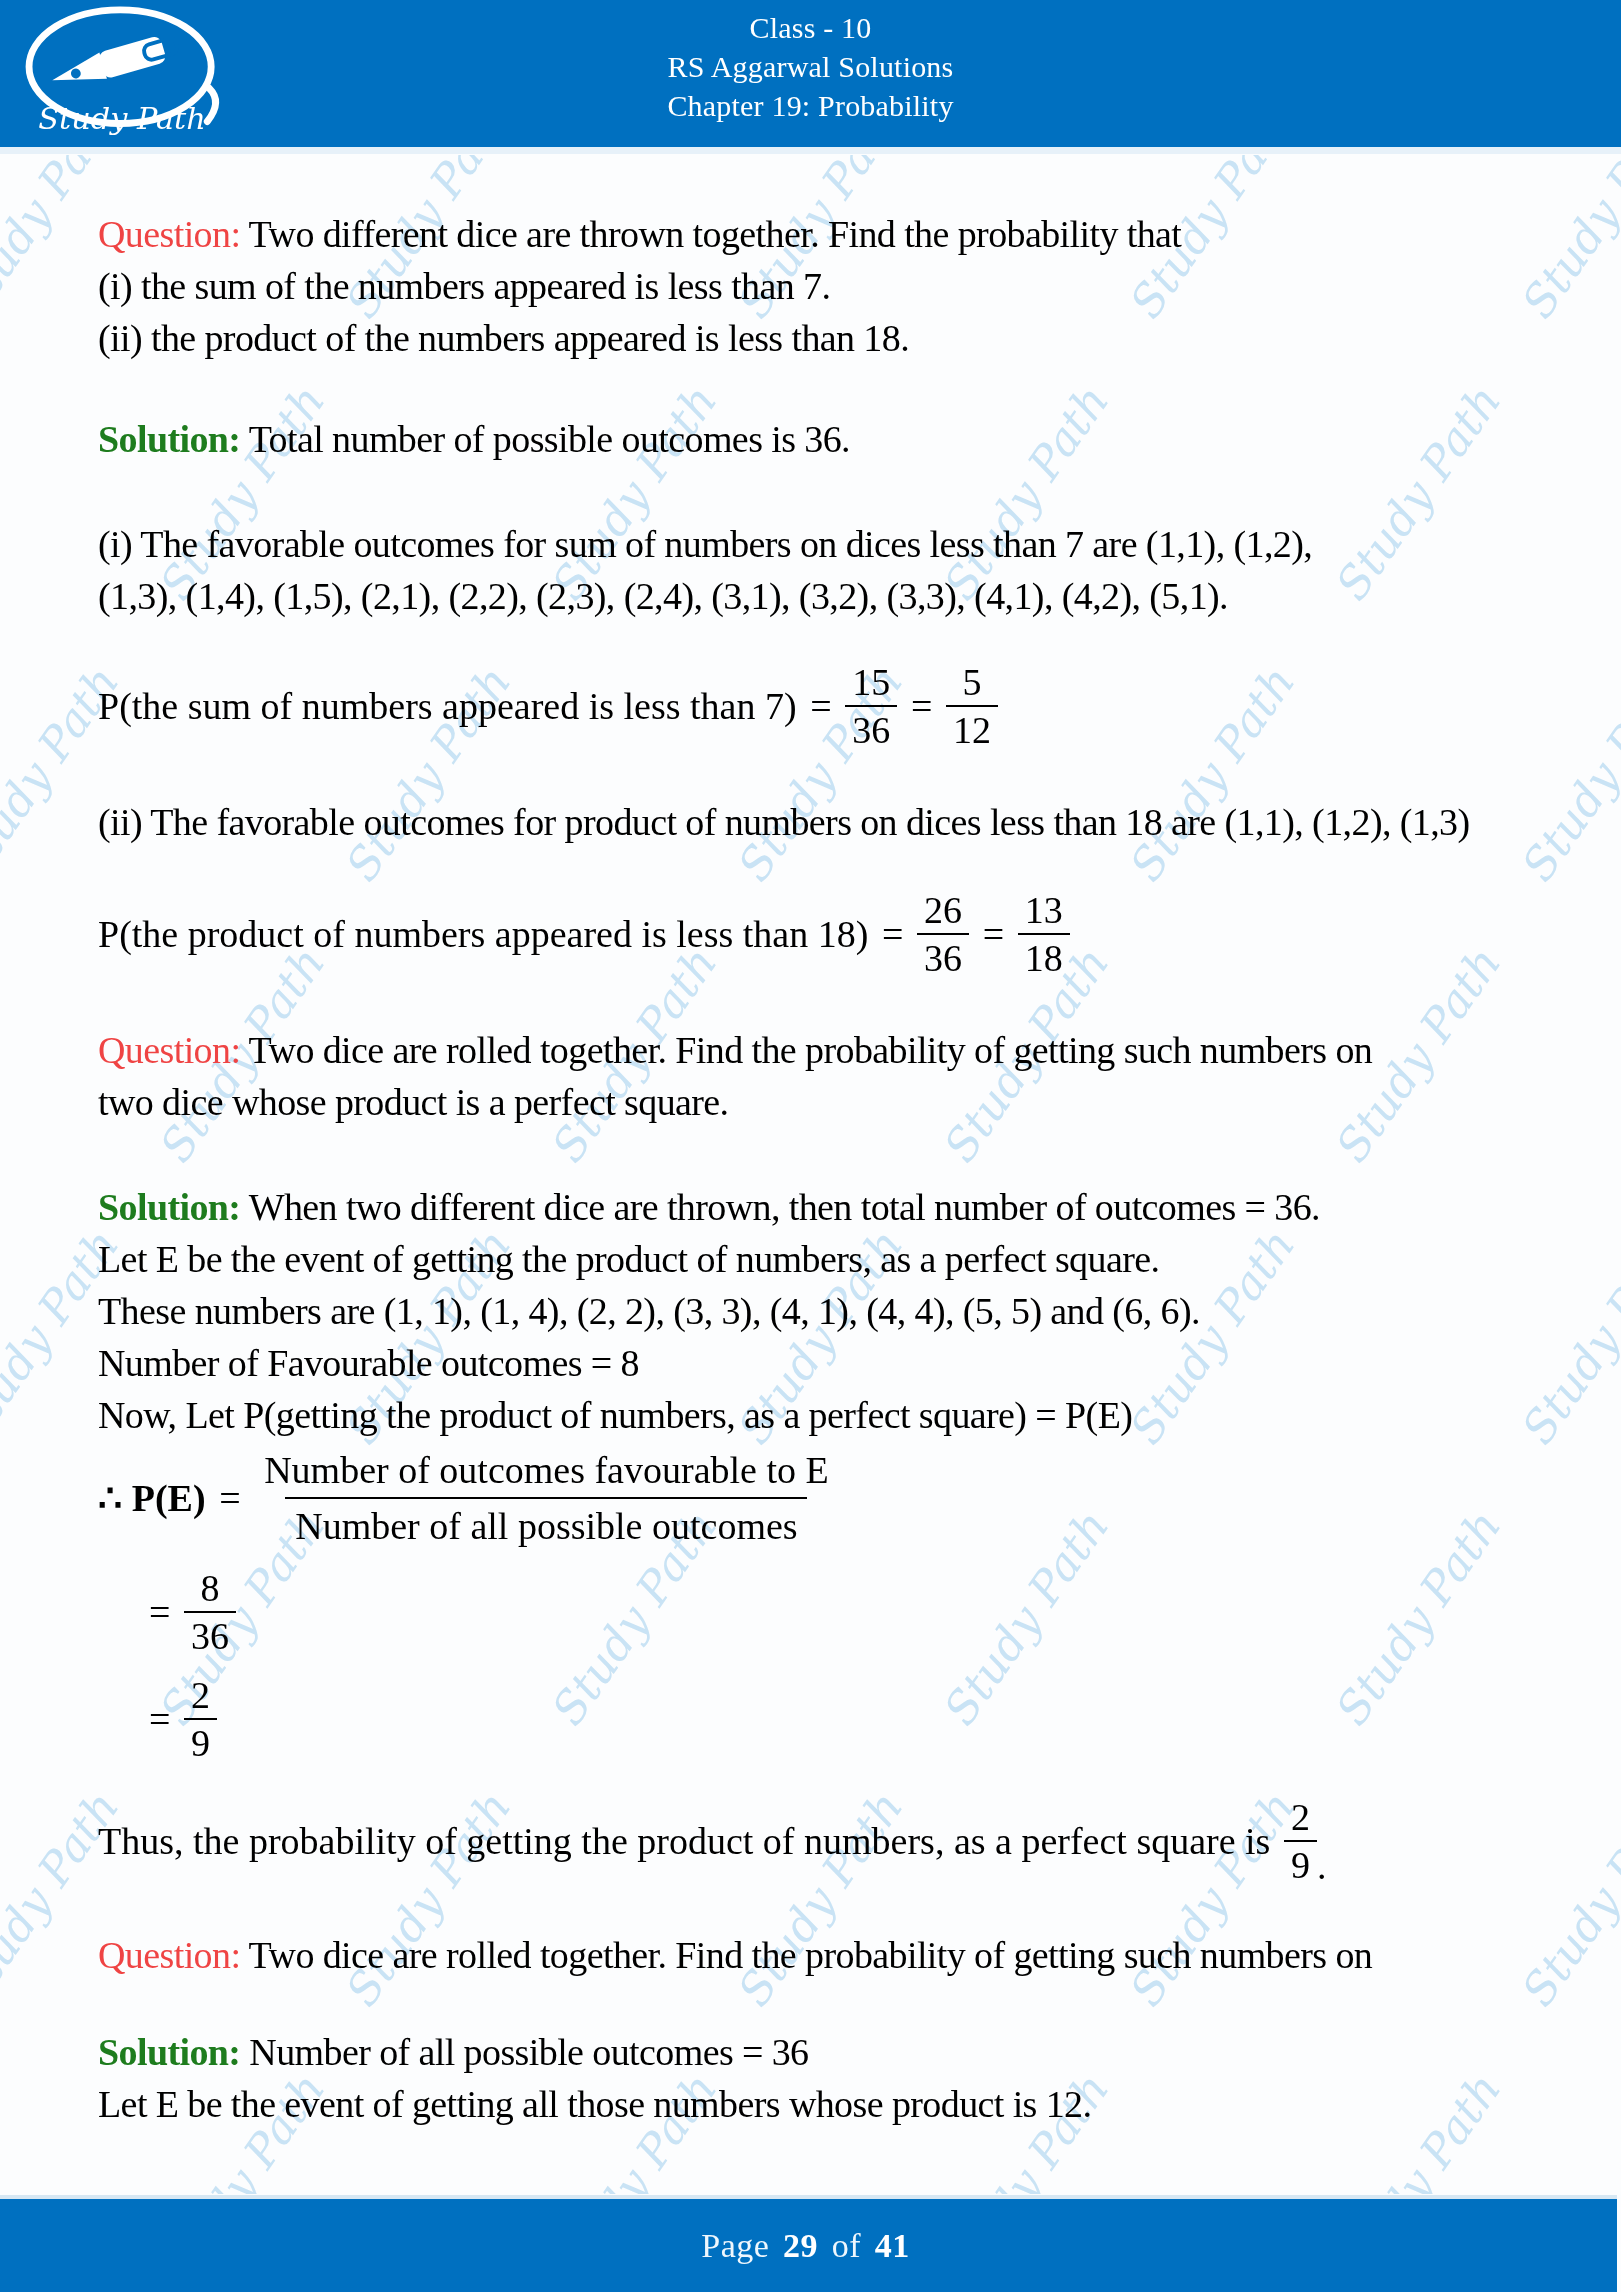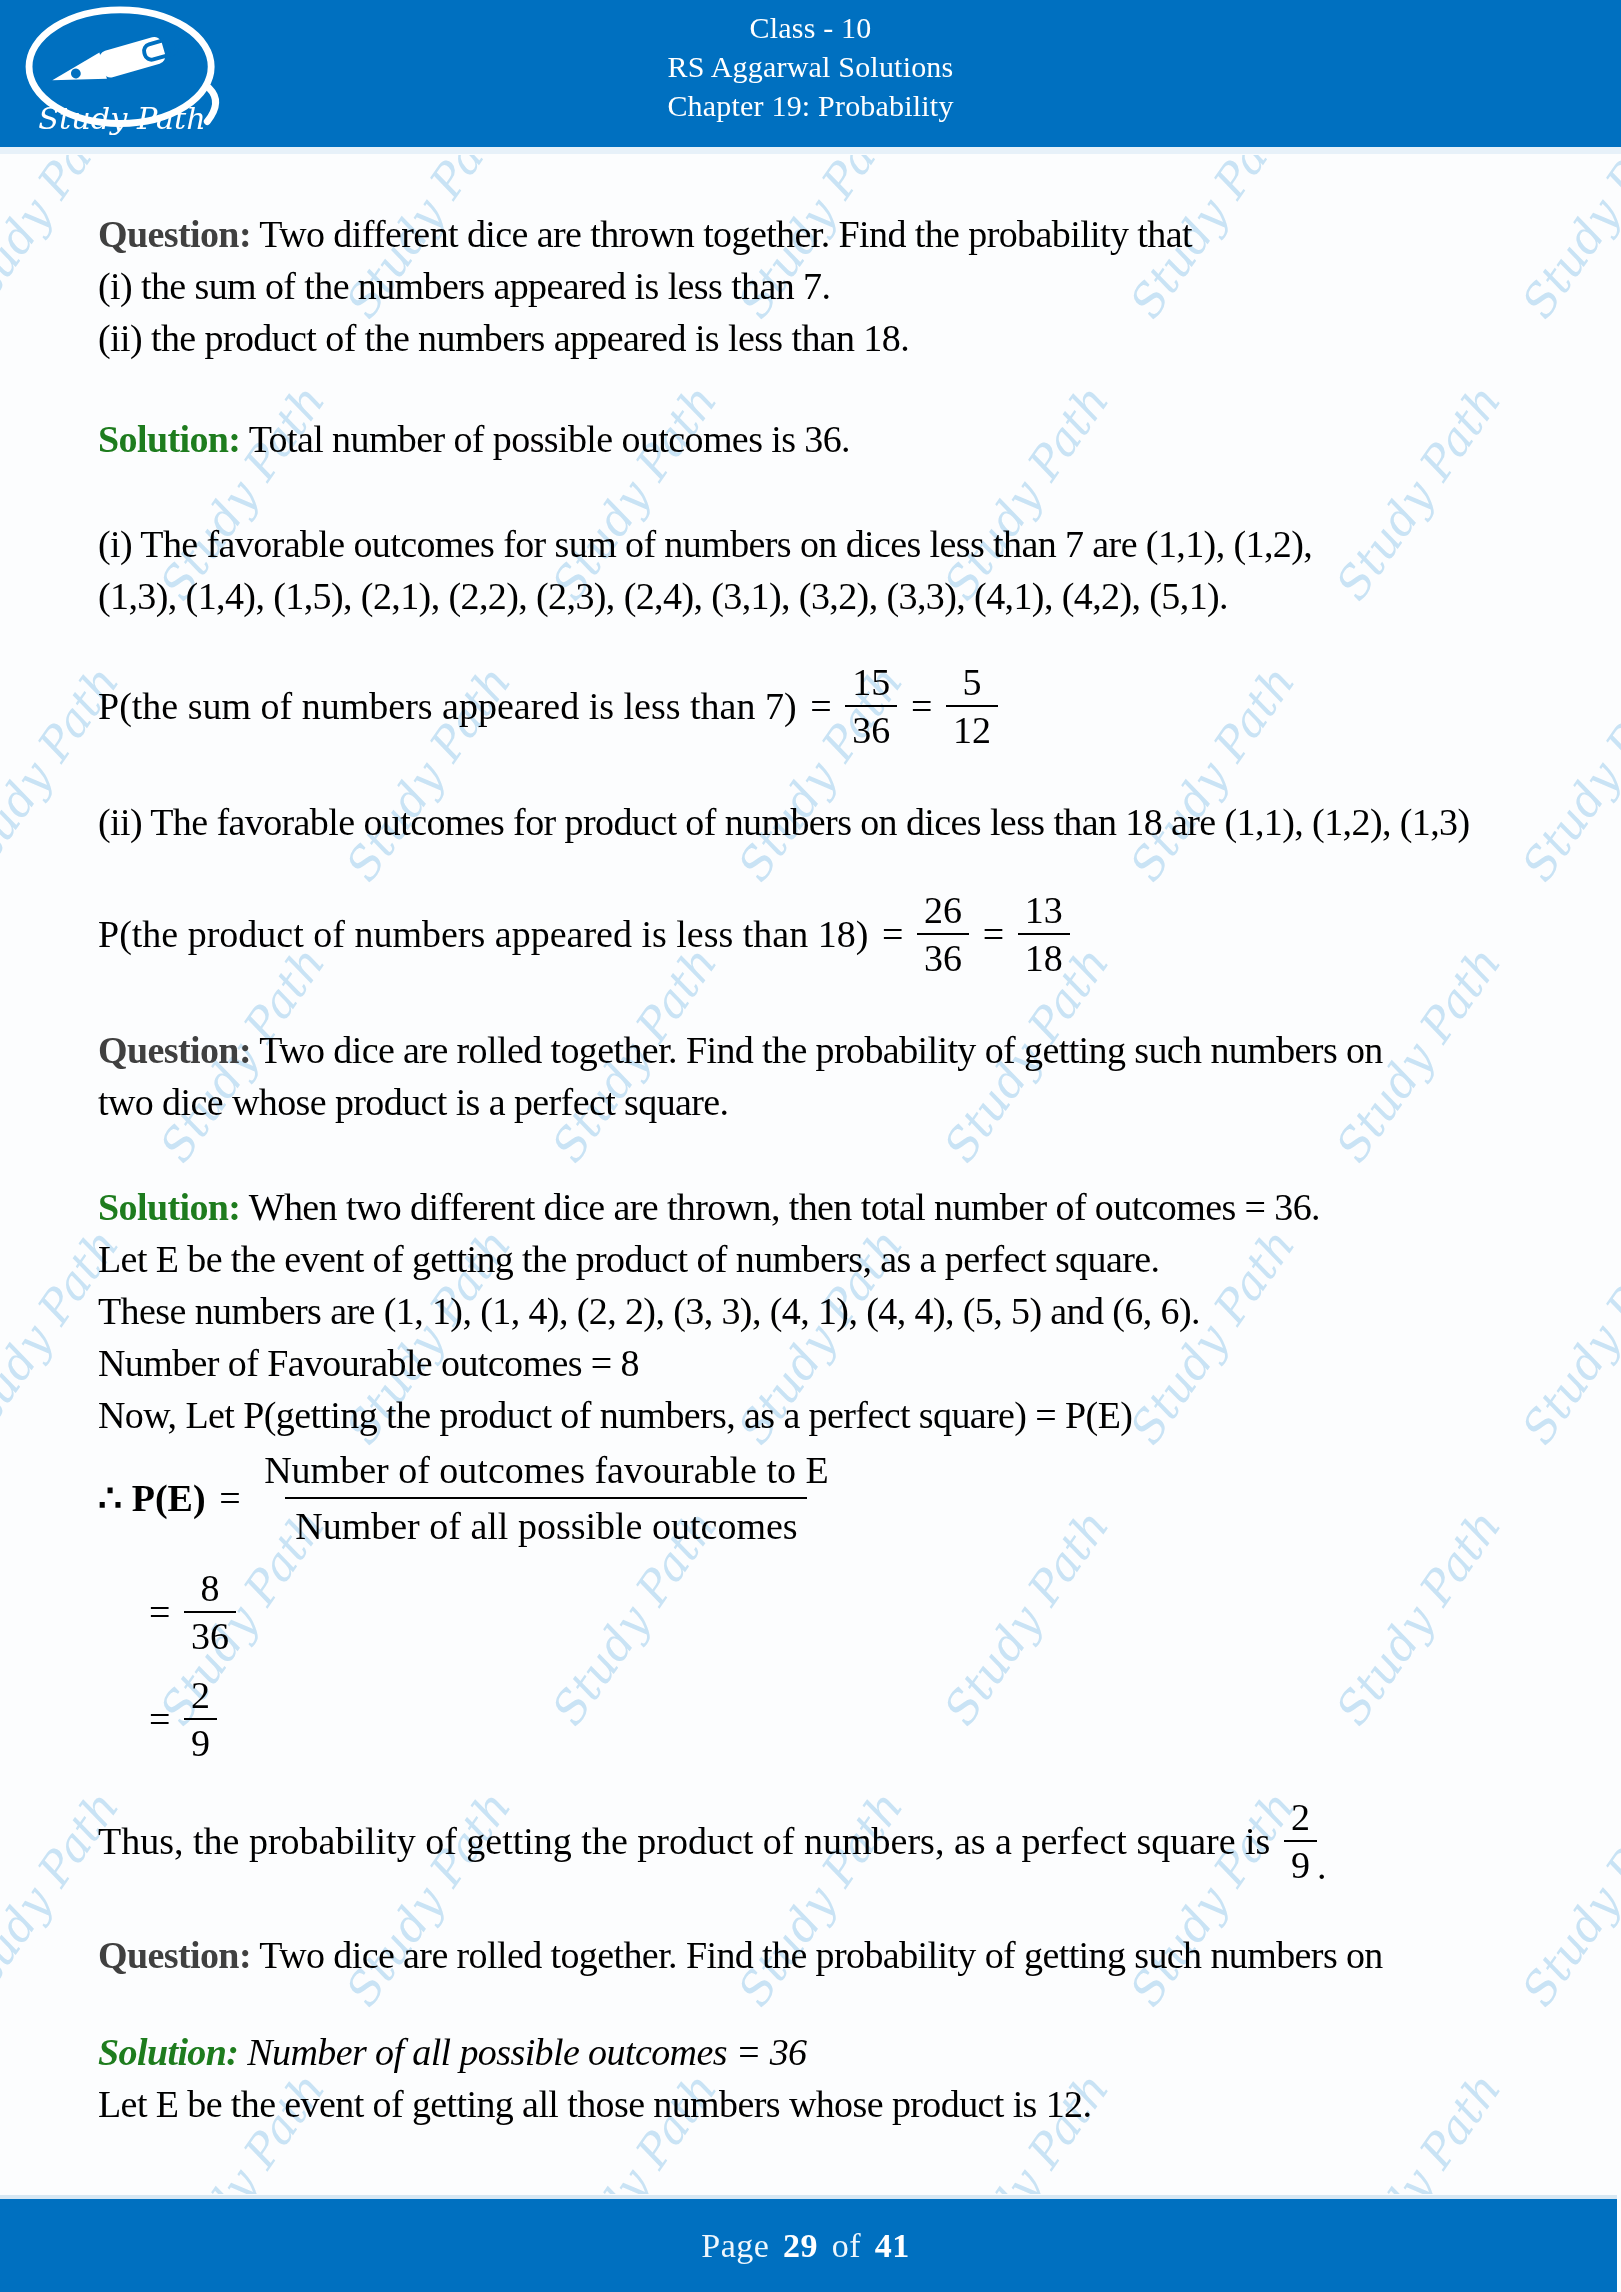--- a/index.html
+++ b/index.html
@@ -28,21 +28,21 @@
   .wm-layer { position:absolute; inset:0; z-index:0; pointer-events:none; }
   .wm {
     position:absolute; transform:rotate(-55deg);
     font-family:"DejaVu Serif", serif; font-style:italic;
     font-size:45px; color:rgba(150,201,236,0.50); white-space:nowrap;
   }
 
   
   article { position:relative; z-index:1; padding:53px 93px 0 98px; }
   article p { margin:0; font-size:38px; line-height:52px; letter-spacing:-0.6px; }
-  .qlabel { font-weight:bold; color:#404040; }
+  .qlabel { font-weight:normal; color:#ef4444; }
   .slabel { font-weight:bold; color:#1e7c1e;text-align:center; }
   .nowrap { white-space:nowrap; }
 
   
   .formula { display:flex; align-items:center; }
   .eq { margin:0 13.7px; font-size:38px; }
   .frac { display:inline-flex; flex-direction:column; align-items:center; text-align:center; }
   .frac .fnum, .frac .fden { display:block; padding:0 6.9px; font-size:38px; line-height:46px; }
   .frac .fden { border-top:2.9px solid #000; }
   .bigfrac .fnum, .bigfrac .fden { line-height:54px; padding:0 9.8px; }
@@ -205,21 +205,21 @@
         <span style="font-size:38px; margin-right:13.7px;">Thus,  the probability of getting the product of numbers, as a perfect square is</span>
         <span class="frac">
             <span class="fnum">2</span>
             <span class="fden">9</span>
           </span>
         <span class="suffix" style="font-size:38px;">.</span>
       </div>
 
       <p style="margin-top:41px;"><span class="qlabel">Question:</span> <span>Two dice are rolled together. Find the probability of getting such numbers on</span></p>
 
-      <p style="margin-top:45px;font-style:italic;"><span class="slabel">Solution:</span> <span>Number of all possible outcomes = 36</span></p>
+      <p style="margin-top:45px;"><span class="slabel">Solution:</span> <span>Number of all possible outcomes = 36</span></p>
       <p>Let E be the event of getting all those numbers whose product is 12.</p>
 
     </article>
   </div>
 
   <footer class="ftr">
     <span>Page</span>
     <b>29</b>
     <span>of</span>
     <b>41</b>

